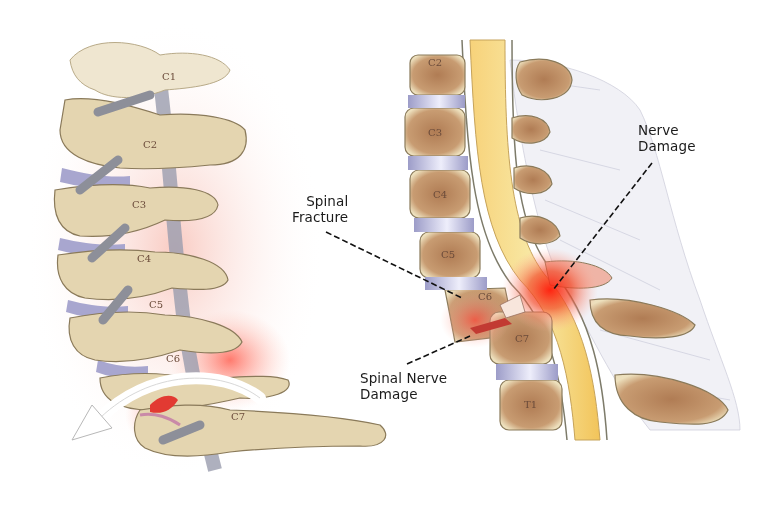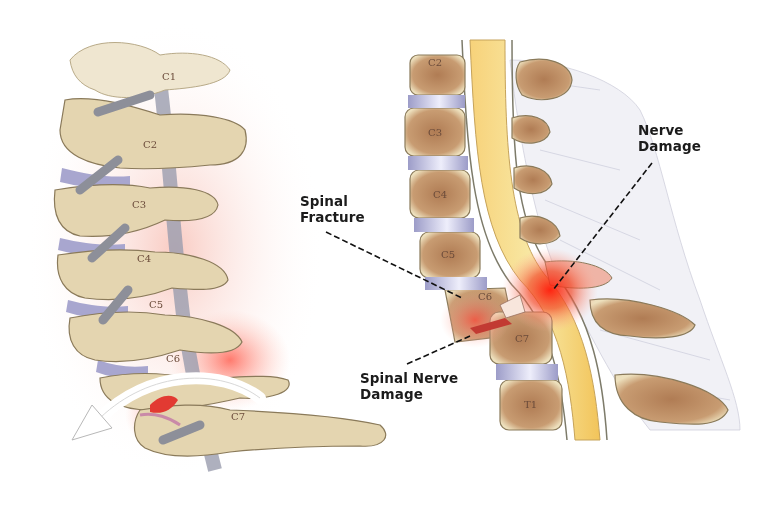--- a/index.html
+++ b/index.html
@@ -1,19 +1,19 @@
 <!DOCTYPE html>
 <html><head>
 <meta charset="utf-8">
 <style>
   html, body { margin:0; padding:0; background:#ffffff; }
   body { width:768px; height:512px; overflow:hidden; position:relative; font-family:"DejaVu Sans", sans-serif; }
   .stage { position:absolute; left:0; top:0; width:768px; height:512px; }
   svg.art { position:absolute; left:0; top:0; }
-  .label { position:absolute; font-family:"DejaVu Sans", sans-serif; font-weight:bold; font-size:13.5px; line-height:16px; color:#1b1b1b; letter-spacing:0.1px; }
+  .label { position:absolute; font-family:"DejaVu Sans", sans-serif; font-weight:normal; font-size:13.5px; line-height:16px; color:#1b1b1b; letter-spacing:0.1px; }
   .vlabel { font-family:"DejaVu Serif", serif; font-size:10px; fill:#6b4b3a; }
 </style>
 </head>
 <body>
 
 <div class="stage">
 
 <svg class="art" width="768" height="512" viewBox="0 0 768 512">
   <defs>
     <radialGradient id="glowL" cx="50%" cy="50%" r="50%">
@@ -152,21 +152,21 @@
     <text class="vlabel" x="478" y="300">C6</text>
     <text class="vlabel" x="515" y="342">C7</text>
     <text class="vlabel" x="524" y="408">T1</text>
   </g>
 
   <line x1="326" y1="232" x2="462" y2="298" stroke="#111" stroke-width="1.6" stroke-dasharray="6,3"></line>
   <line x1="652" y1="163" x2="553" y2="290" stroke="#111" stroke-width="1.6" stroke-dasharray="6,3"></line>
   <line x1="407" y1="364" x2="470" y2="336" stroke="#111" stroke-width="1.6" stroke-dasharray="6,3"></line>
 </svg>
 
-<div class="label" style="left:300px; top:193px;">
+<div class="label" style="left:292px; top:193px;text-align:right;">
   <div>Spinal</div>
   <div>Fracture</div>
 </div>
 <div class="label" style="left:638px; top:122px;">
   <div>Nerve</div>
   <div>Damage</div>
 </div>
 <div class="label" style="left:360px; top:370px;">
   <div>Spinal Nerve</div>
   <div>Damage</div>

